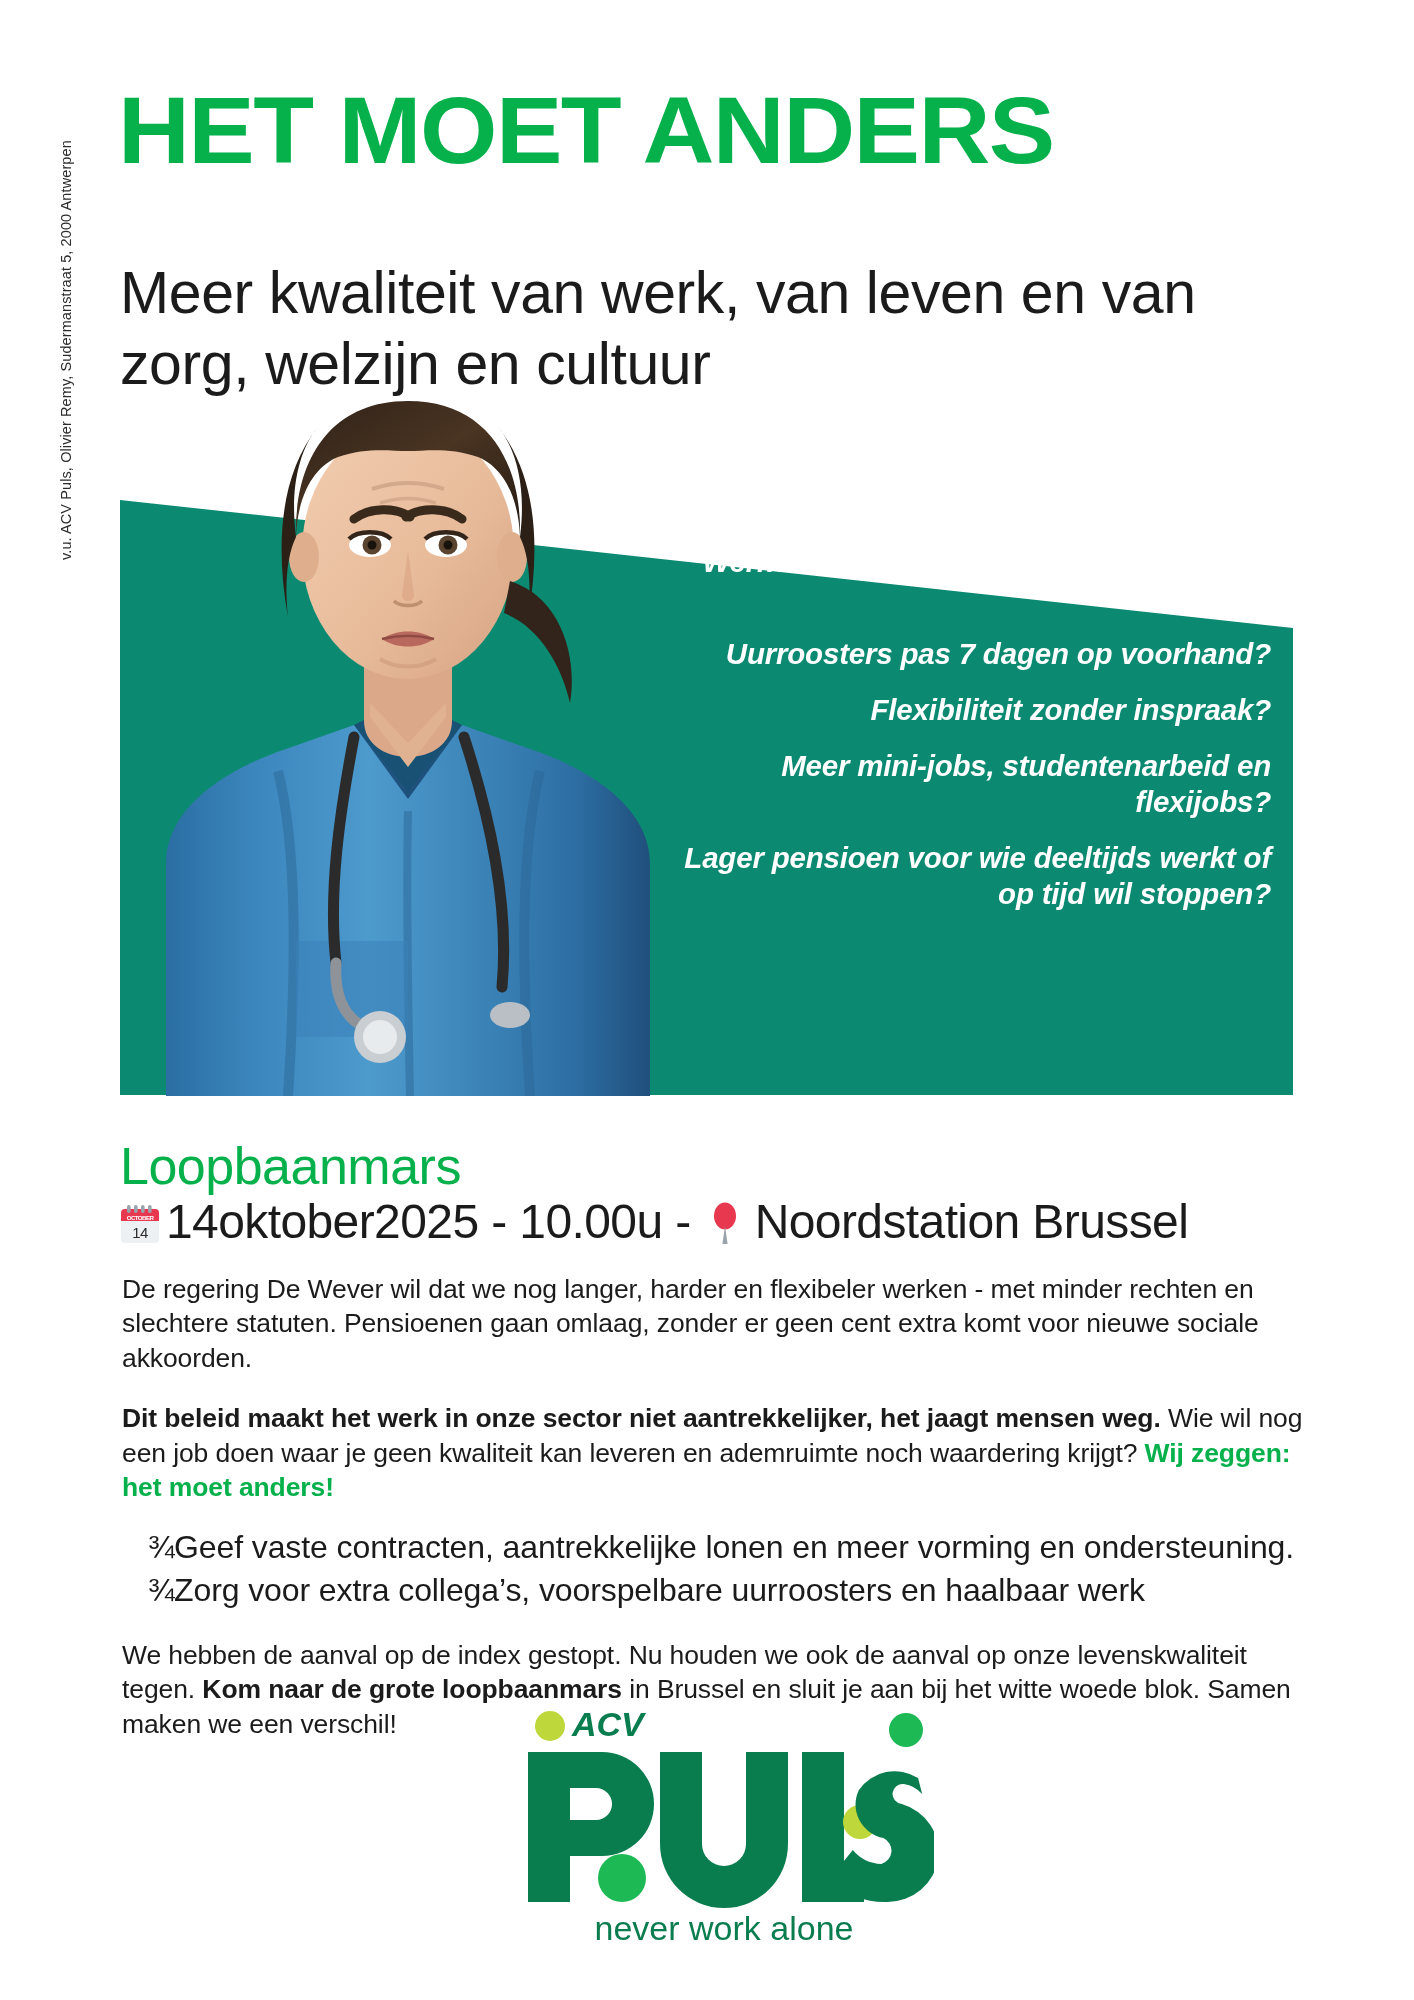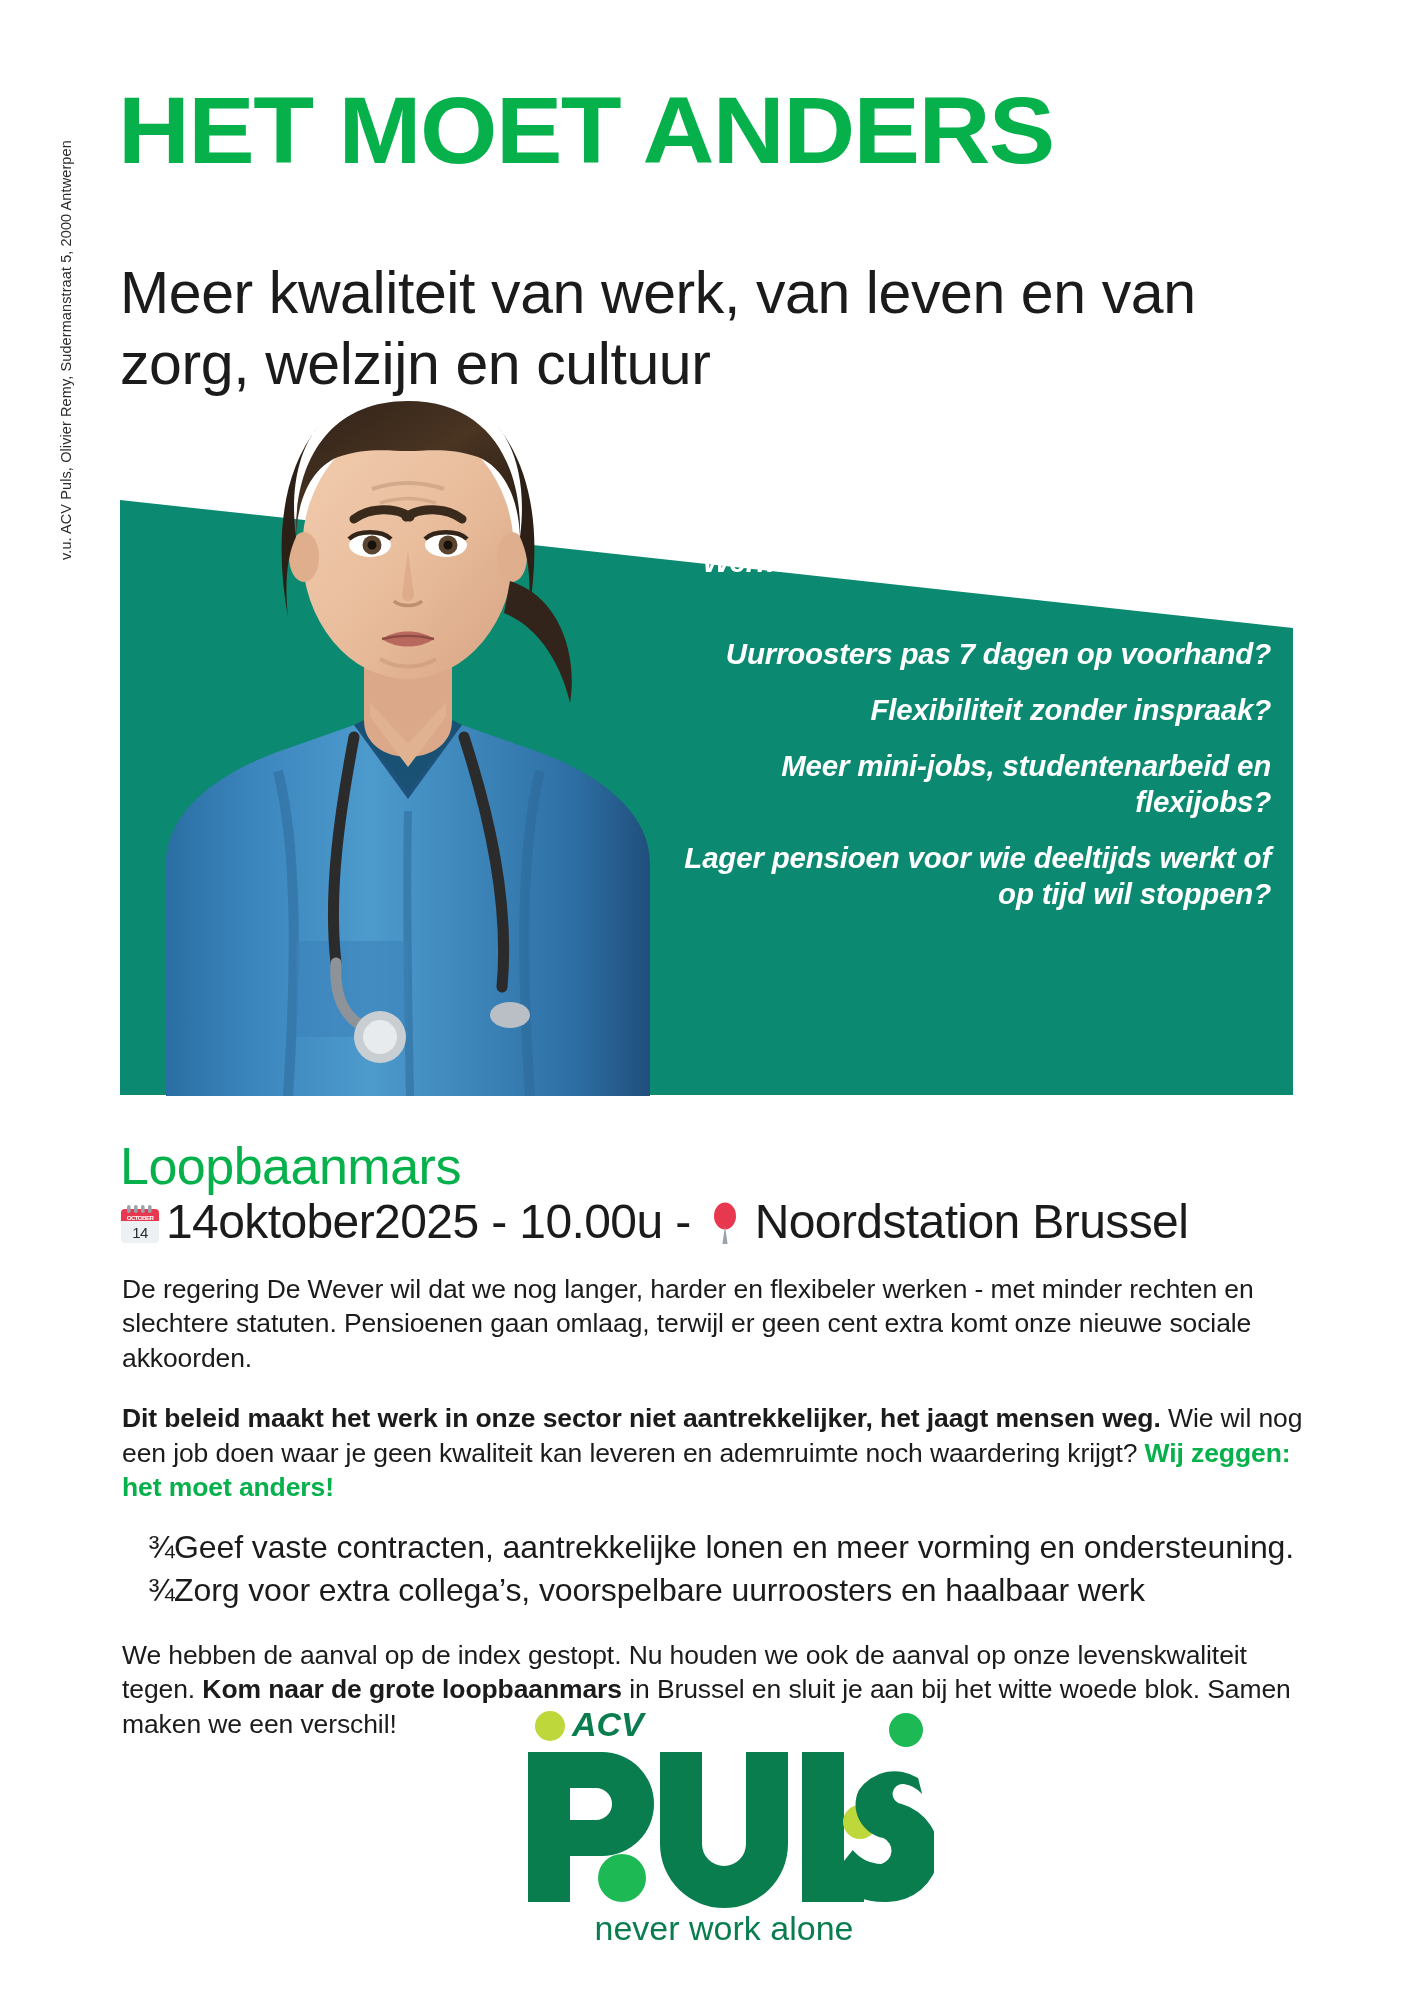--- a/index.html
+++ b/index.html
@@ -234,21 +234,21 @@
     <span class="pin-ico">
       <svg viewBox="0 0 28 44" aria-hidden="true">
         <ellipse cx="14" cy="14" rx="11" ry="13.5" fill="#e8384f"></ellipse>
         <path d="M14 24 L16.6 42 L11.4 42 Z" fill="#9aa3ab"></path>
       </svg>
     </span>
     <span>Noordstation Brussel</span>
   </div>
 
   <div class="body">
-    <p>De regering De Wever wil dat we nog langer, harder en flexibeler werken - met minder rechten en slechtere statuten. Pensioenen gaan omlaag, terwijl er geen cent extra komt onze nieuwe sociale akkoorden.</p>
+    <p>De regering De Wever wil dat we nog langer, harder en flexibeler werken - met minder rechten en slechtere statuten. Pensioenen gaan omlaag, zonder er geen cent extra komt voor nieuwe sociale akkoorden.</p>
 
     <p class="p-claim"><b>Dit beleid maakt het werk in onze sector niet aantrekkelijker, het jaagt mensen weg.</b><span> Wie wil nog een job doen waar je geen kwaliteit kan leveren en ademruimte noch waardering krijgt? </span><span class="green-bold">Wij zeggen: het moet anders!</span></p>
 
     <ul class="bullets">
       <li><span class="bul">¾</span><span>Geef vaste contracten, aantrekkelijke lonen en meer vorming en ondersteuning.</span></li>
       <li><span class="bul">¾</span><span>Zorg voor extra collega’s, voorspelbare uurroosters en haalbaar werk</span></li>
     </ul>
 
     <p><span>We hebben de aanval op de index gestopt. Nu houden we ook de aanval op onze levenskwaliteit tegen. </span><b>Kom naar de grote loopbaanmars</b><span> in Brussel en sluit je aan bij het witte woede blok. Samen maken we een verschil!</span></p>
   </div>

